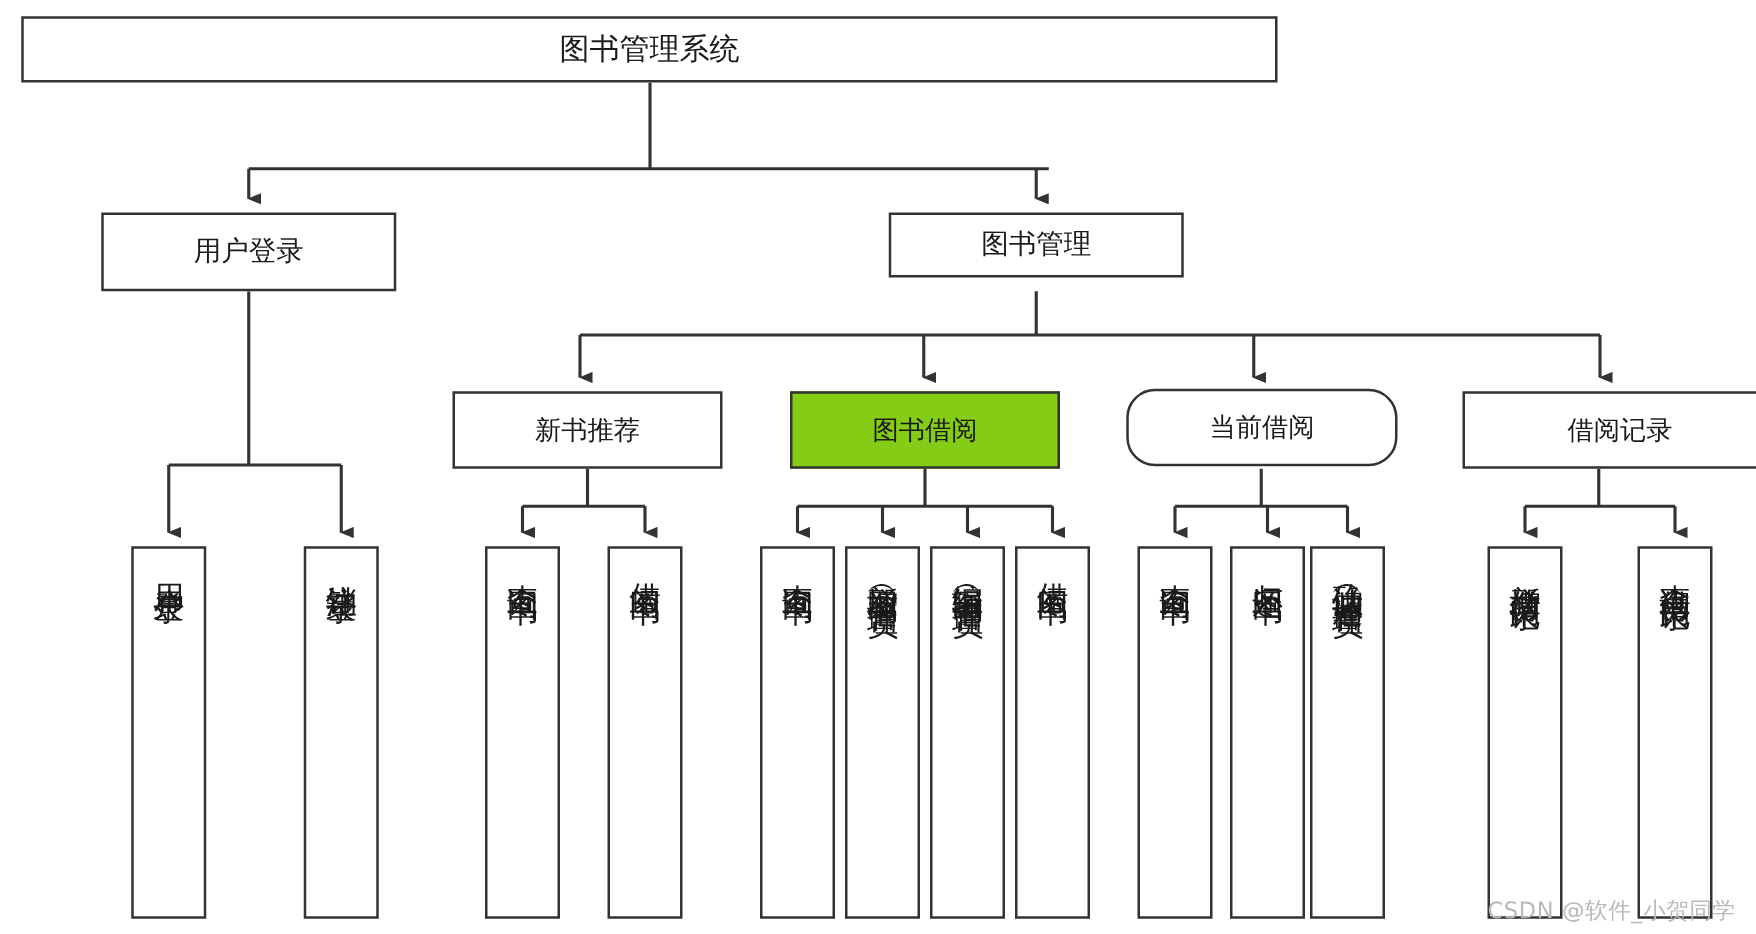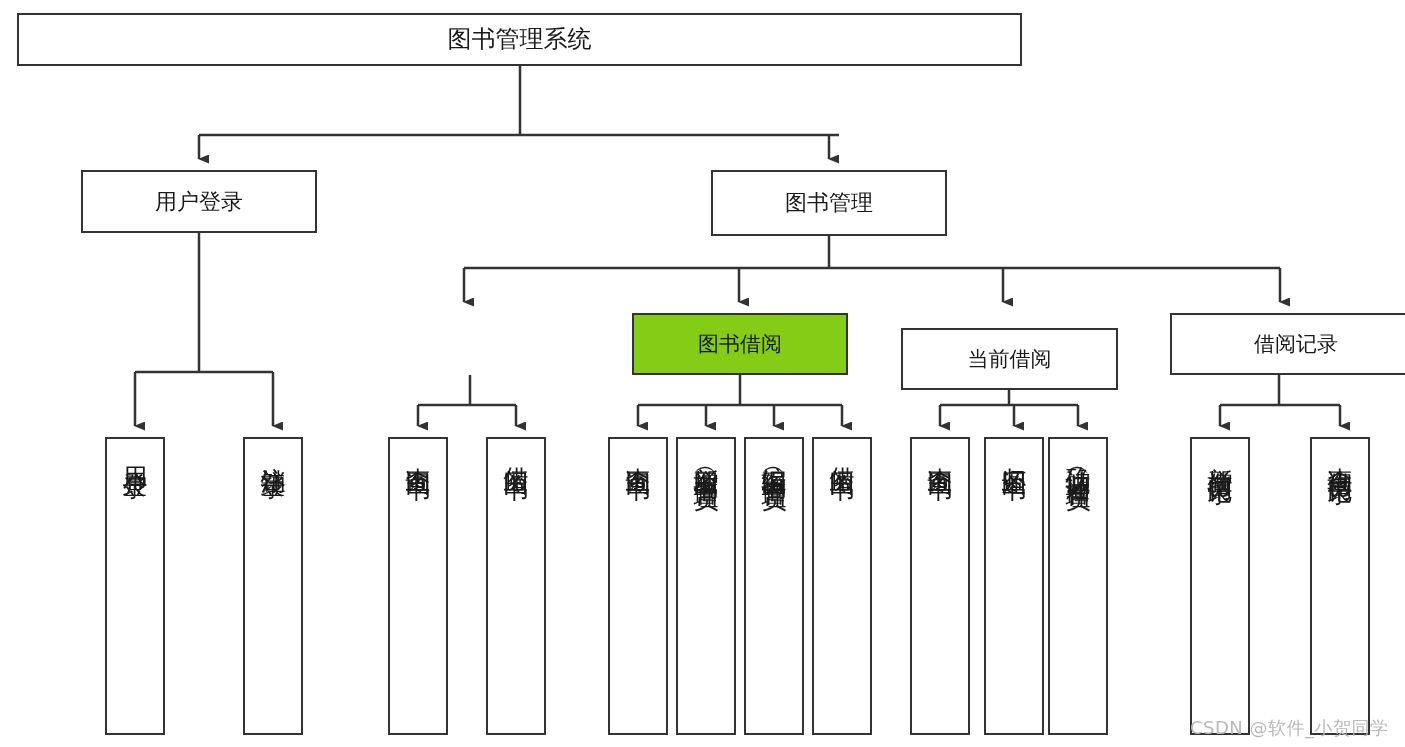--- a/index.html
+++ b/index.html
@@ -84,28 +84,31 @@
     </g>
   </svg>
 
   <div class="node root" style="left: 17px; top: 13px; width: 1005px; height: 53px; border-color: rgb(51, 51, 51); background: rgb(255, 255, 255);">
     <span class="lbl">图书管理系统</span>
   </div>
 
   <div class="node lvl2" style="left: 81px; top: 170px; width: 236px; height: 63px; border-color: rgb(51, 51, 51); background: rgb(255, 255, 255);">
     <span class="lbl">用户登录</span>
   </div>
-  <div class="node lvl2" style="left: 711px; top: 170px; width: 236px; height: 66px; border-color: rgb(51, 51, 51); background: rgb(255, 255, 255);">
+  <div class="node lvl2" style="left: 711px; top: 170px; width: 236px; height: 52px; border-color: rgb(51, 51, 51); background: rgb(255, 255, 255);">
     <span class="lbl">图书管理</span>
   </div>
 
+  <div class="node lvl3" style="left: 362px; top: 313px; width: 216px; height: 62px; border-color: rgb(51, 51, 51); background: rgb(255, 255, 255);">
+    <span class="lbl">新书推荐</span>
+  </div>
   <div class="node lvl3" style="left: 632px; top: 313px; width: 216px; height: 62px; border-color: rgb(51, 51, 51); background: #84cc16;">
     <span class="lbl">图书借阅</span>
   </div>
-  <div class="node lvl3" style="left: 901px; top: 328px; width: 217px; height: 62px; border-color: rgb(51, 51, 51); background: rgb(255, 255, 255);">
+  <div class="node lvl3" style="left: 901px; top: 311px; width: 217px; height: 62px; border-color: rgb(51, 51, 51); background: rgb(255, 255, 255); border-radius: 23px;">
     <span class="lbl">当前借阅</span>
   </div>
   <div class="node lvl3" style="left: 1170px; top: 313px; width: 252px; height: 62px; border-color: rgb(51, 51, 51); background: rgb(255, 255, 255);">
     <span class="lbl">借阅记录</span>
   </div>
 
   <div class="node leaf" style="left: 105px; top: 437px; width: 60px; height: 298px; border-color: rgb(51, 51, 51); background: rgb(255, 255, 255);">
     <span class="lbl">用户登录</span>
   </div>
   <div class="node leaf" style="left: 243px; top: 437px; width: 60px; height: 298px; border-color: rgb(51, 51, 51); background: rgb(255, 255, 255);">

